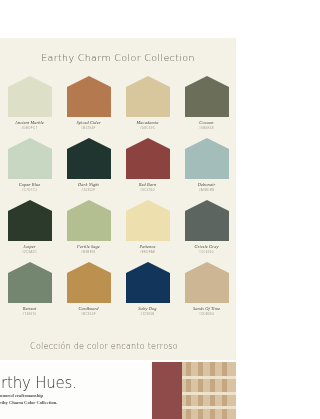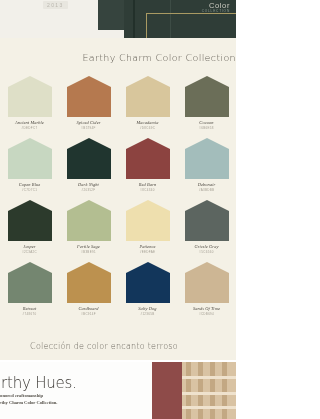--- a/index.html
+++ b/index.html
@@ -41,21 +41,21 @@
     position:absolute; top:9px; right:6px;
     font-size:3.2px; letter-spacing:.8px; color:#8e9c93;
   }
 
   
   .card {
     position:absolute; top:38px; left:0; width:236px; height:322px;
     background:#f4f1e6;
   }
   .card-title {
-    text-align:right;
+    text-align:center;
     font-size:9.5px;
     letter-spacing:.35px;
     color:#5f5b52;
     padding-top:14px;
     font-family:"DejaVu Sans", sans-serif;
     font-weight:300;
   }
 
   
   .grid {
@@ -149,31 +149,20 @@
   .ph-tan { position:absolute; top:0; left:30px; width:54px; height:57px; background:#d9c3a3; }
   .ph-col { position:absolute; top:0; width:5px; height:57px; background:#c3a883; }
   .ph-sh  { position:absolute; left:30px; width:54px; height:3px; background:#efe2cd; }
   .banner-divider { position:absolute; top:0; left:0; width:236px; height:2px; background:#e6e3dc; }
 </style>
 </head>
 <body>
 
 <div class="page">
 
-  <div class="top-strip">
-    <div class="top-green"></div>
-    <div class="top-green-2"></div>
-    <div class="green-line-v1"></div>
-    <div class="green-line-v2"></div>
-    <div class="green-line-h"></div>
-    <div class="green-line-h2"></div>
-    <div class="top-badge">2013</div>
-    <div class="top-right-label">Color</div>
-    <div class="top-right-sub">COLLECTION</div>
-  </div>
 
   <div class="card">
     <div class="card-title">Earthy Charm Color Collection</div>
 
     <div class="grid">
 
       <div class="cell">
         <div class="chip" style="color: rgb(222, 223, 199);">
             <span class="roof"></span>
             <span class="body"></span>

